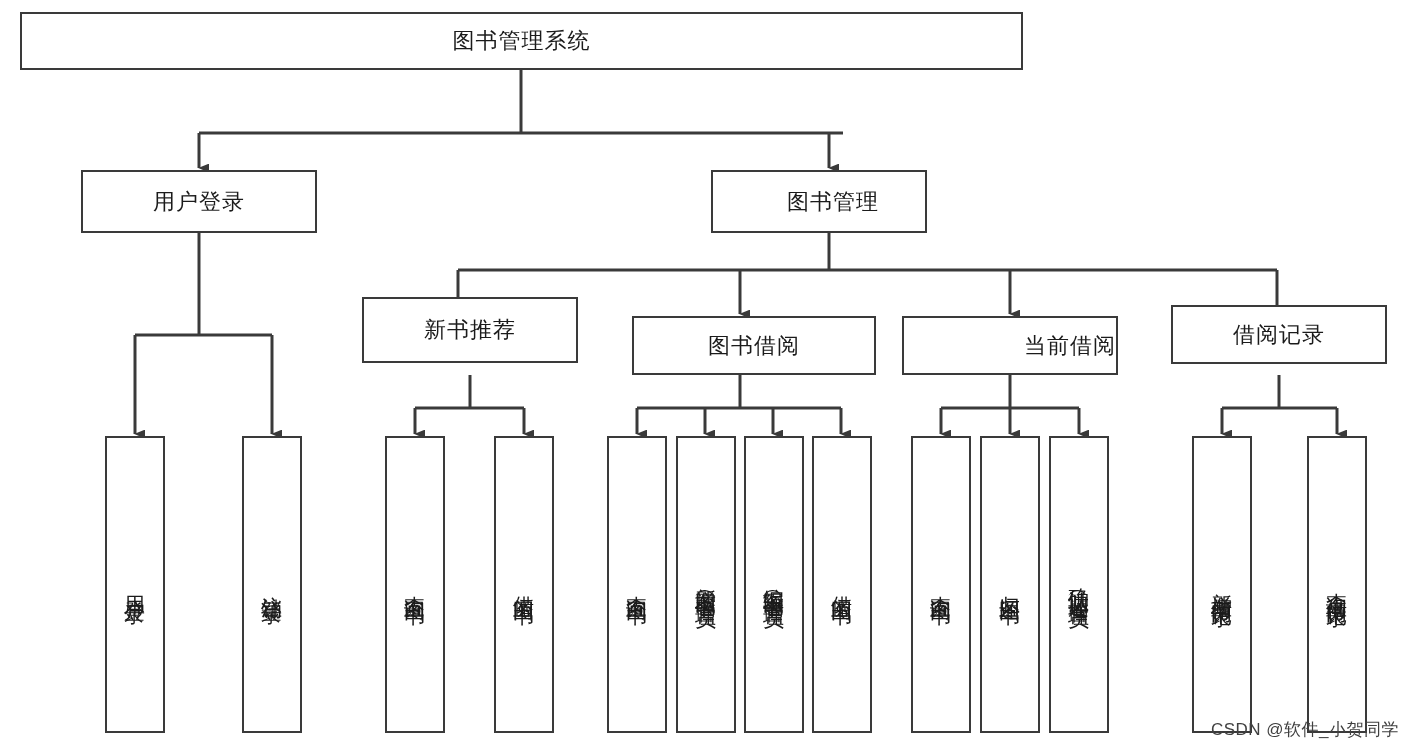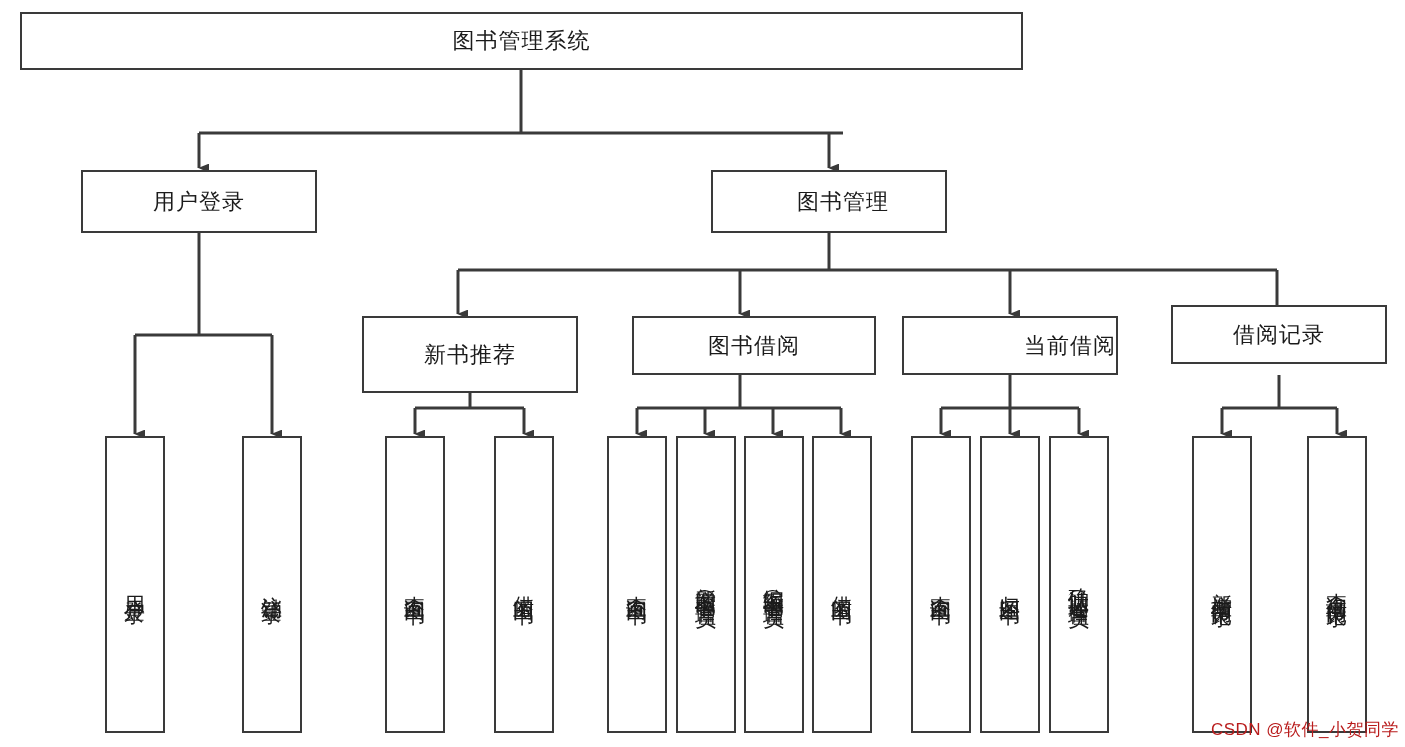--- a/index.html
+++ b/index.html
@@ -49,21 +49,21 @@
   .node.leaf{
     align-items:center;
     justify-content:center;
     padding:6px 0;
   }
   #watermark{
     position:absolute;
     right:6px;
     bottom:6px;
     font-size:17px;
-    color:#b91c1c;
+    color:#404040;
     letter-spacing:0.5px;
     z-index:6;
     white-space:nowrap;
   }
 </style>
 </head>
 <body>
 
 <div id="stage">
 
@@ -117,25 +117,25 @@
     </g>
   </svg>
 
   <div class="node" style="left:20px; top:12px; width:1003px; height:58px;">
     <span class="node-label">图书管理系统</span>
   </div>
 
   <div class="node" style="left:81px; top:170px; width:236px; height:63px;">
     <span class="node-label">用户登录</span>
   </div>
-  <div class="node" style="left:711px; top:170px; width:236px; height:63px;padding-left:28px;">
+  <div class="node" style="left:711px; top:170px; width:216px; height:63px;padding-left:28px;">
     <span class="node-label">图书管理</span>
   </div>
 
-  <div class="node" style="left:362px; top:316px; width:216px; height:77px;">
+  <div class="node" style="left:362px; top:297px; width:216px; height:66px;">
     <span class="node-label">新书推荐</span>
   </div>
   <div class="node" style="left:632px; top:316px; width:244px; height:59px;">
     <span class="node-label">图书借阅</span>
   </div>
   <div class="node" style="left:902px; top:316px; width:216px; height:59px;justify-content:flex-end;">
     <span class="node-label">当前借阅</span>
   </div>
   <div class="node" style="left:1171px; top:305px; width:216px; height:59px;">
     <span class="node-label">借阅记录</span>

